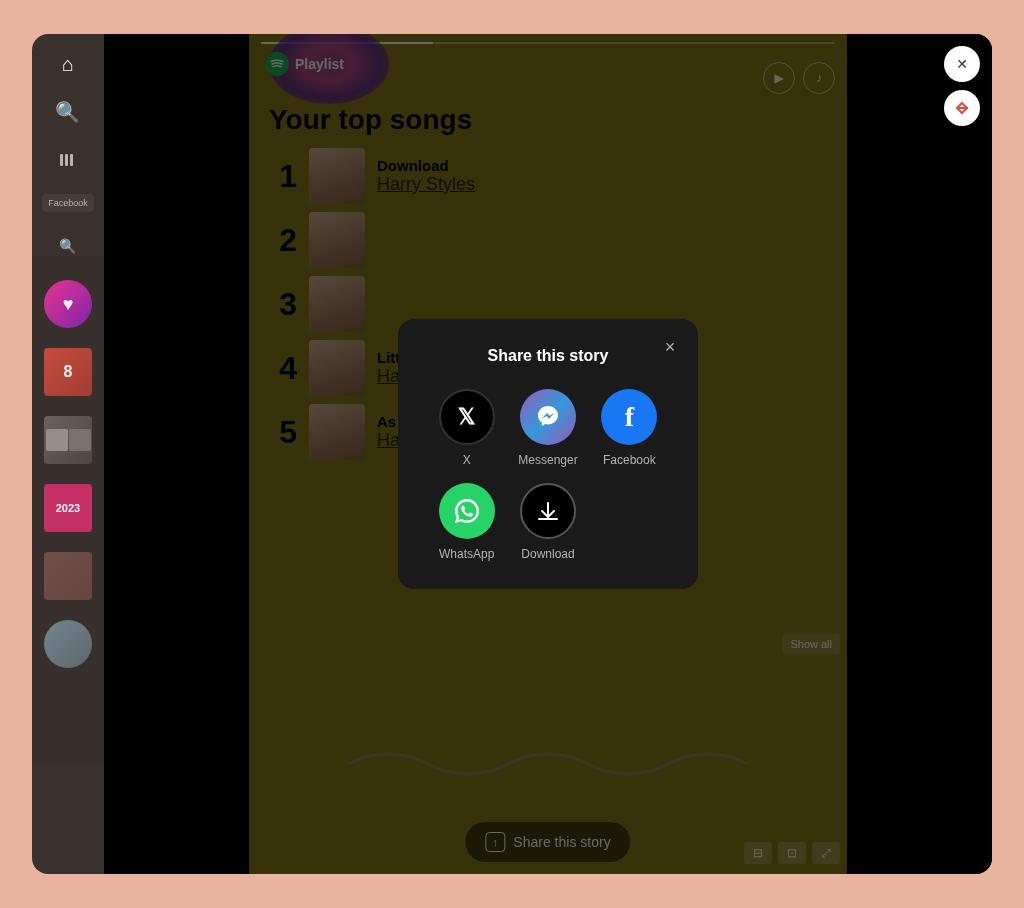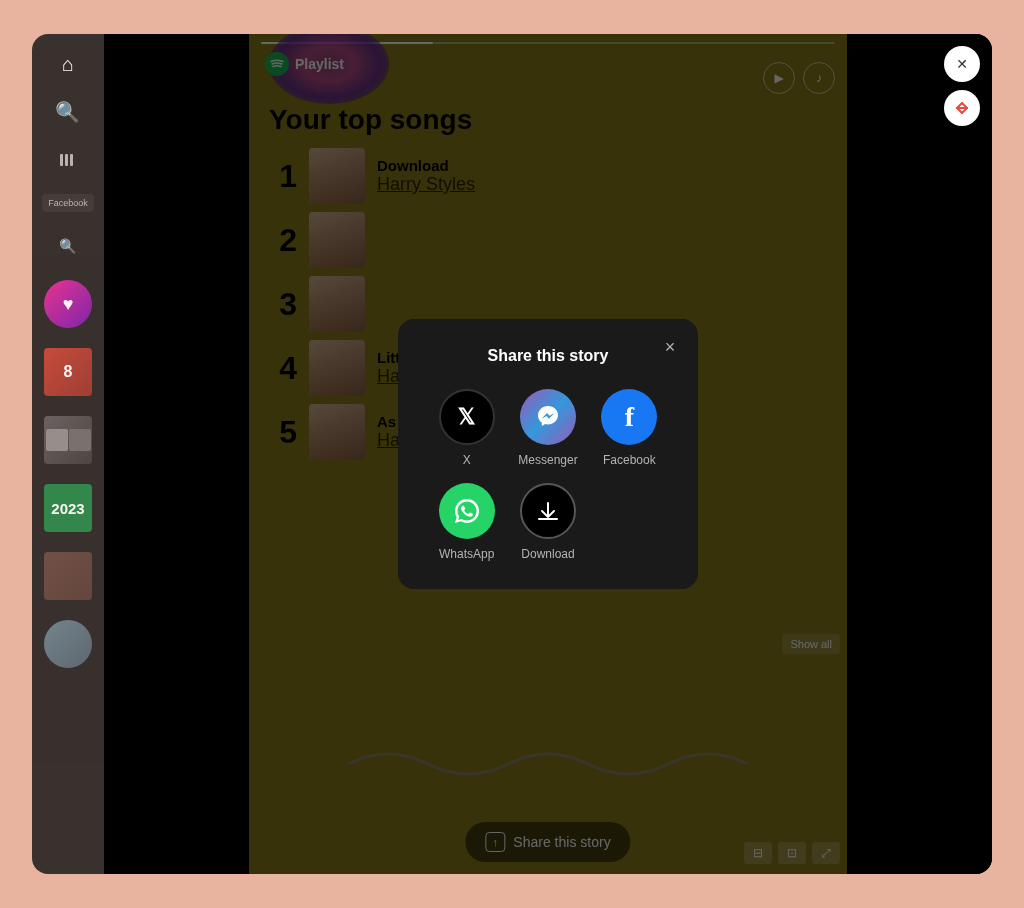--- a/index.html
+++ b/index.html
@@ -404,21 +404,21 @@
     <div class="sidebar-playlist-item">
       <div class="playlist-thumb thumb-red" style="font-size:16px;">8</div>
     </div>
     <div class="sidebar-playlist-item">
       <div class="playlist-thumb" style="background:linear-gradient(135deg,#555,#333); display:flex; align-items:center; justify-content:center; gap:1px;">
         <div style="width:22px; height:22px; background:#888; border-radius:2px;"></div>
         <div style="width:22px; height:22px; background:#666; border-radius:2px;"></div>
       </div>
     </div>
     <div class="sidebar-playlist-item">
-      <div class="playlist-thumb" style="background:#15803d; font-size:15px; color:white; display:flex; align-items:center; justify-content:center;">2023</div>
+      <div class="playlist-thumb" style="background:#be185d; font-size:11px; color:white; display:flex; align-items:center; justify-content:center;">2023</div>
     </div>
     <div class="sidebar-playlist-item">
       <div class="playlist-thumb thumb-brown"></div>
     </div>
     <div class="sidebar-playlist-item">
       <div class="playlist-thumb thumb-avatar" style="border-radius:50%;"></div>
     </div>
   </div>
 
   <div class="main-content">

